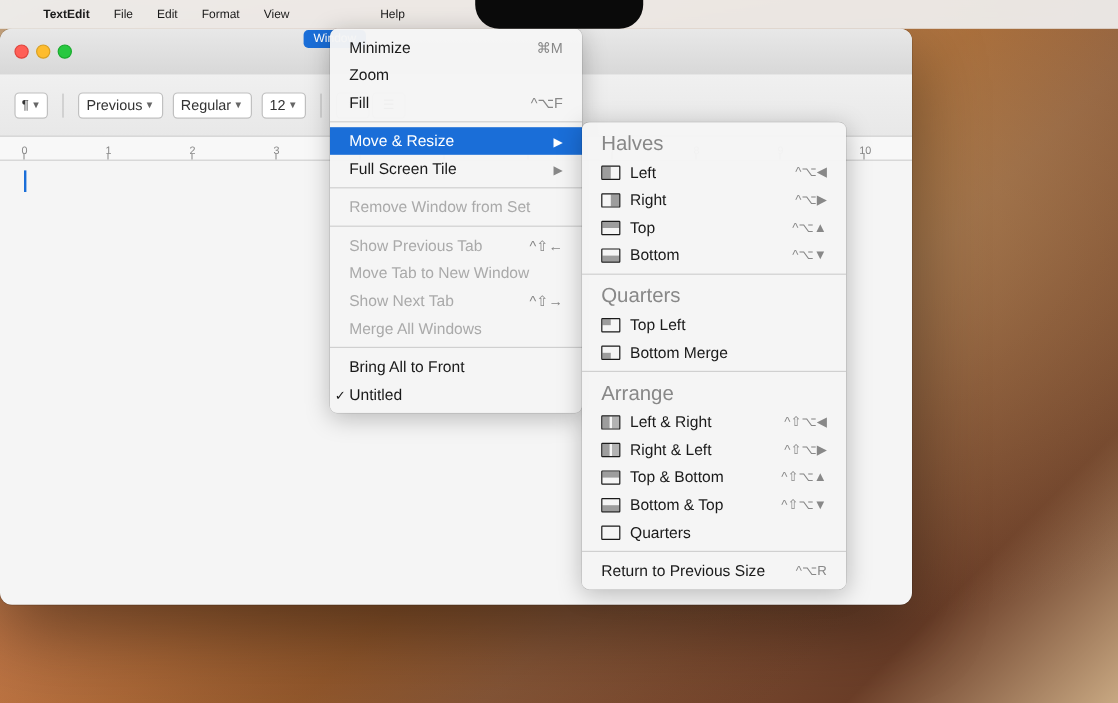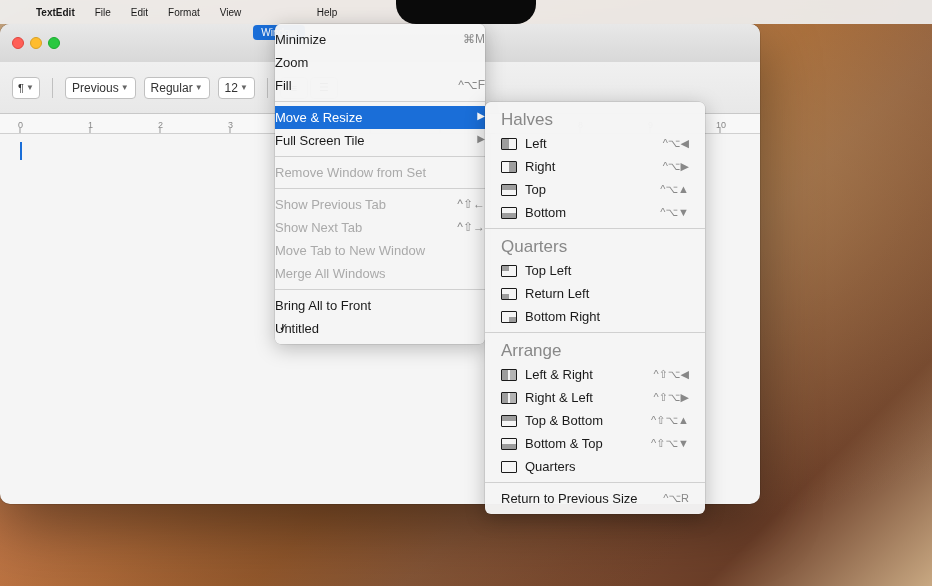--- a/index.html
+++ b/index.html
@@ -183,24 +183,24 @@
       width: 210px;
       background: rgba(245,245,245,0.97);
       border-radius: 6px;
       box-shadow: 0 4px 20px rgba(0,0,0,0.25), 0 0 0 0.5px rgba(0,0,0,0.15);
       z-index: 200;
       padding: 4px 0;
       font-size: 13px;
     }
 
     .menu-item {
-      padding: 4px 0;
+      padding: 4px 16px;
       cursor: pointer;
       display: flex;
-      align-items: flex-start;
+      align-items: flex-end;
       justify-content: space-between;
       color: #1a1a1a;
       position: relative;
     }
     .menu-item.highlighted {
       background: #1a6ed8;
       color: white;
       gap: 32px;
     }
     .menu-item.disabled {
@@ -528,27 +528,21 @@
       <div class="submenu-section-label">Quarters</div>
       <div class="submenu-item">
         <div class="sub-left">
           <div class="sub-icon top-left"></div>
           <span>Top Left</span>
         </div>
       </div>
       <div class="submenu-item">
         <div class="sub-left">
           <div class="sub-icon bottom-left"></div>
-          <span>Return Left</span>
-        </div>
-      </div>
-      <div class="submenu-item">
-        <div class="sub-left">
-          <div class="sub-icon bottom-right"></div>
-          <span>Bottom Right</span>
+          <span>Bottom Merge</span>
         </div>
       </div>
       <div class="menu-sep"></div>
       <div class="submenu-section-label">Arrange</div>
       <div class="submenu-item">
         <div class="sub-left">
           <div class="sub-icon lr-split"></div>
           <span>Left &amp; Right</span>
         </div>
         <span class="sub-shortcut">^⇧⌥◀</span>
@@ -601,25 +595,25 @@
   <div class="menu-sep"></div>
   <div class="menu-item disabled">
     <span>Remove Window from Set</span>
   </div>
   <div class="menu-sep"></div>
   <div class="menu-item disabled">
     <span>Show Previous Tab</span>
     <span class="shortcut">^⇧←</span>
   </div>
   <div class="menu-item disabled">
+    <span>Move Tab to New Window</span>
+  </div>
+  <div class="menu-item disabled">
     <span>Show Next Tab</span>
     <span class="shortcut">^⇧→</span>
-  </div>
-  <div class="menu-item disabled">
-    <span>Move Tab to New Window</span>
   </div>
   <div class="menu-item disabled">
     <span>Merge All Windows</span>
   </div>
   <div class="menu-sep"></div>
   <div class="menu-item">
     <span>Bring All to Front</span>
   </div>
   <div class="menu-item" style="position:relative;">
     <span class="check">✓</span>

